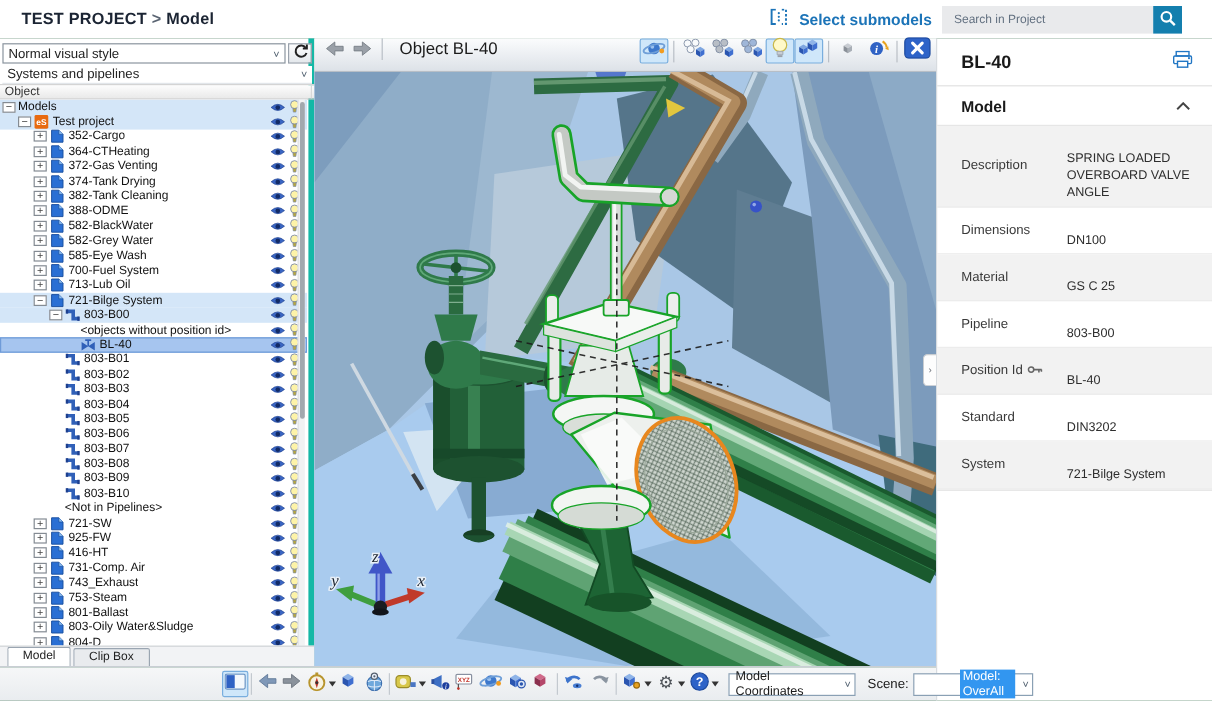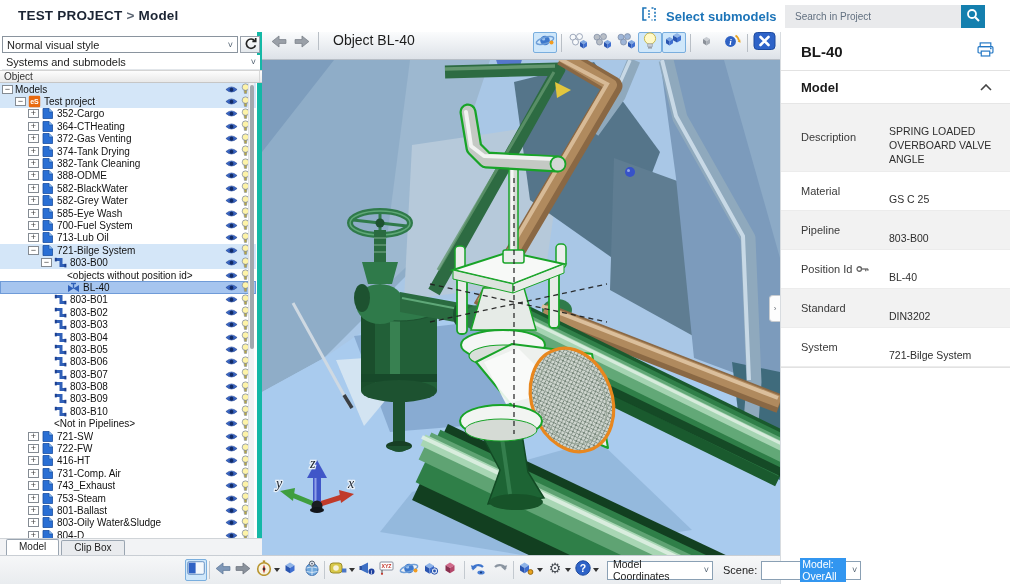--- a/index.html
+++ b/index.html
@@ -120,21 +120,21 @@
         <span class="combo-chev">˅</span>
       </div>
       <div class="refreshbtn">
           <span><svg width="13" height="13" viewBox="0 0 14 14">
               <path d="M11.6 4.2 A5 5 0 1 0 12.3 8.8" fill="none" stroke="#222" stroke-width="1.8"></path>
               <path d="M12.6 1.2 V4.8 H9" fill="none" stroke="#222" stroke-width="1.8"></path>
             </svg></span>
         </div>
     </div>
     <div class="sysrow">
-      <span>Systems and submodels</span>
+      <span>Systems and pipelines</span>
       <span class="combo-chev">˅</span>
     </div>
     <div class="treehead">
       <span class="hc1">Object</span>
       <span class="hc2"></span>
       <span class="hc3"></span>
     </div>
     <div class="tree" id="tree">
         <div class="trow hl-path">
           <span class="tind" style="width:2px"></span>
@@ -799,21 +799,21 @@
         </div>
         <div class="trow">
           <span class="tind" style="width:28px"></span>
           <span class="texp">+</span>
           <span class="ticn">
             <svg width="13" height="13" viewBox="0 0 13 13">
               <path d="M2 1.5 H8 L11.5 5 V11.5 H2Z" fill="#2a6fd4" stroke="#1a4fa0" stroke-width="0.8"></path>
               <path d="M8 1.5 V5 H11.5" fill="#8fc0f0" stroke="#1a4fa0" stroke-width="0.6"></path>
             </svg>
           </span>
-          <span class="tlbl">722-FW</span>
+          <span class="tlbl">925-FW</span>
           <span class="teye">
             <svg width="13" height="9" viewBox="0 0 14 9">
               <path d="M1 4.5 Q7 -1 13 4.5 Q7 10 1 4.5Z" fill="#3a66c4" stroke="#1d3f8e" stroke-width="0.6"></path>
               <circle cx="7" cy="4.7" r="2.1" fill="#122b66"></circle>
             </svg>
           </span>
           <span class="tblb">
             <svg width="9" height="12" viewBox="0 0 10 13">
               <circle cx="5" cy="4.5" r="3.7" fill="#fdf3a8" stroke="#7a88a8" stroke-width="0.8"></circle>
               <path d="M3.4 8 h3.2 l-0.4 3.4 h-2.4Z" fill="#b8a83e" stroke="#7a88a8" stroke-width="0.6"></path>
@@ -1278,20 +1278,24 @@
             <polyline points="1,6 6,1 11,6" fill="none" stroke="#444" stroke-width="1.6"></polyline>
           </svg>
         </div>
     </div>
     <div class="props" id="props">
         <div class="prow">
           <span class="plabel">Description</span>
     <span class="pvalue">SPRING LOADED OVERBOARD VALVE ANGLE</span>
         </div>
         <div class="prow">
+          <span class="plabel">Dimensions</span>
+    <span class="pvalue">DN100</span>
+        </div>
+        <div class="prow">
           <span class="plabel">Material</span>
     <span class="pvalue">GS C 25</span>
         </div>
         <div class="prow">
           <span class="plabel">Pipeline</span>
     <span class="pvalue">803-B00</span>
         </div>
         <div class="prow">
           <span class="plabel">Position Id<span><svg width="13" height="8" viewBox="0 0 14 8">
                 <circle cx="3.5" cy="4" r="2.4" fill="none" stroke="#666" stroke-width="1.4"></circle>

